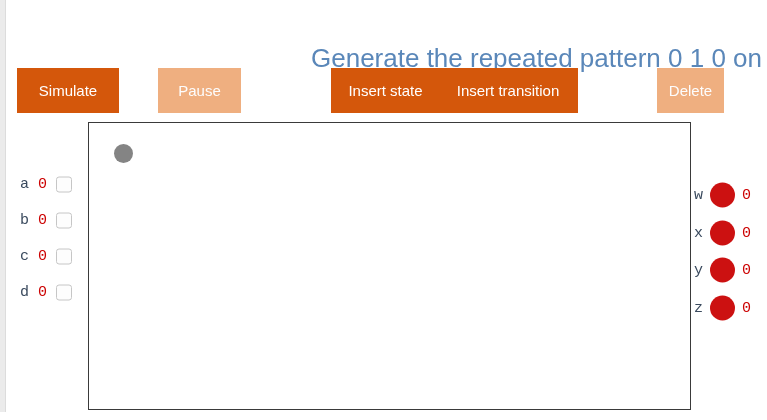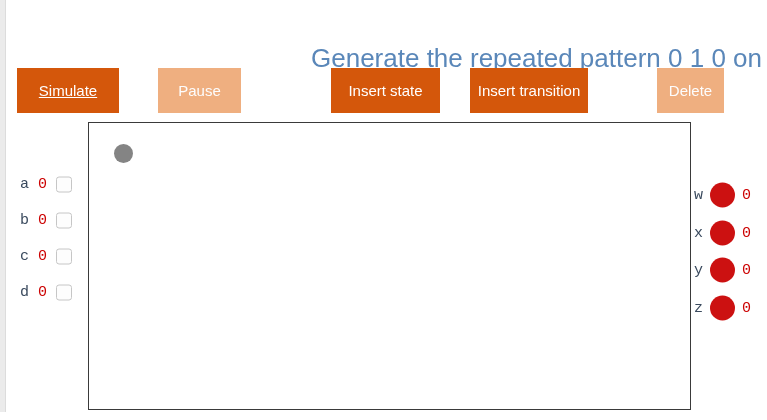--- a/index.html
+++ b/index.html
@@ -23,24 +23,24 @@
   }
   .btn {
     position: absolute; top: 68px; height: 45px;
     border: none; border-radius: 0;
     color: #ffffff; font-family: "Liberation Sans", sans-serif;
     font-size: 15px; text-align: center;
     padding: 0; cursor: pointer;
   }
   .btn.enabled { background: #d4570b; }
   .btn.disabled { background: #efaf80; color: #fdfdfd; cursor: default; }
-  .btn-simulate { left: 17px;  width: 102px; text-decoration: underline; }
+  .btn-simulate { left: 17px;  width: 102px; }
   .btn-pause    { left: 158px; width: 83px;  }
   .btn-insert-state { left: 331px; width: 109px; }
-  .btn-insert-transition { left: 470px; width: 118px; }
+  .btn-insert-transition { left: 438px; width: 140px; }
   .btn-delete   { left: 657px; width: 67px; }
 
   .circuit-canvas {
     position: absolute; left: 88px; top: 122px;
     width: 601px; height: 286px;
     background: #ffffff;
     border: 1px solid #3a3a3a;
   }
   .state-node {
     position: absolute; left: 25px; top: 21px;

